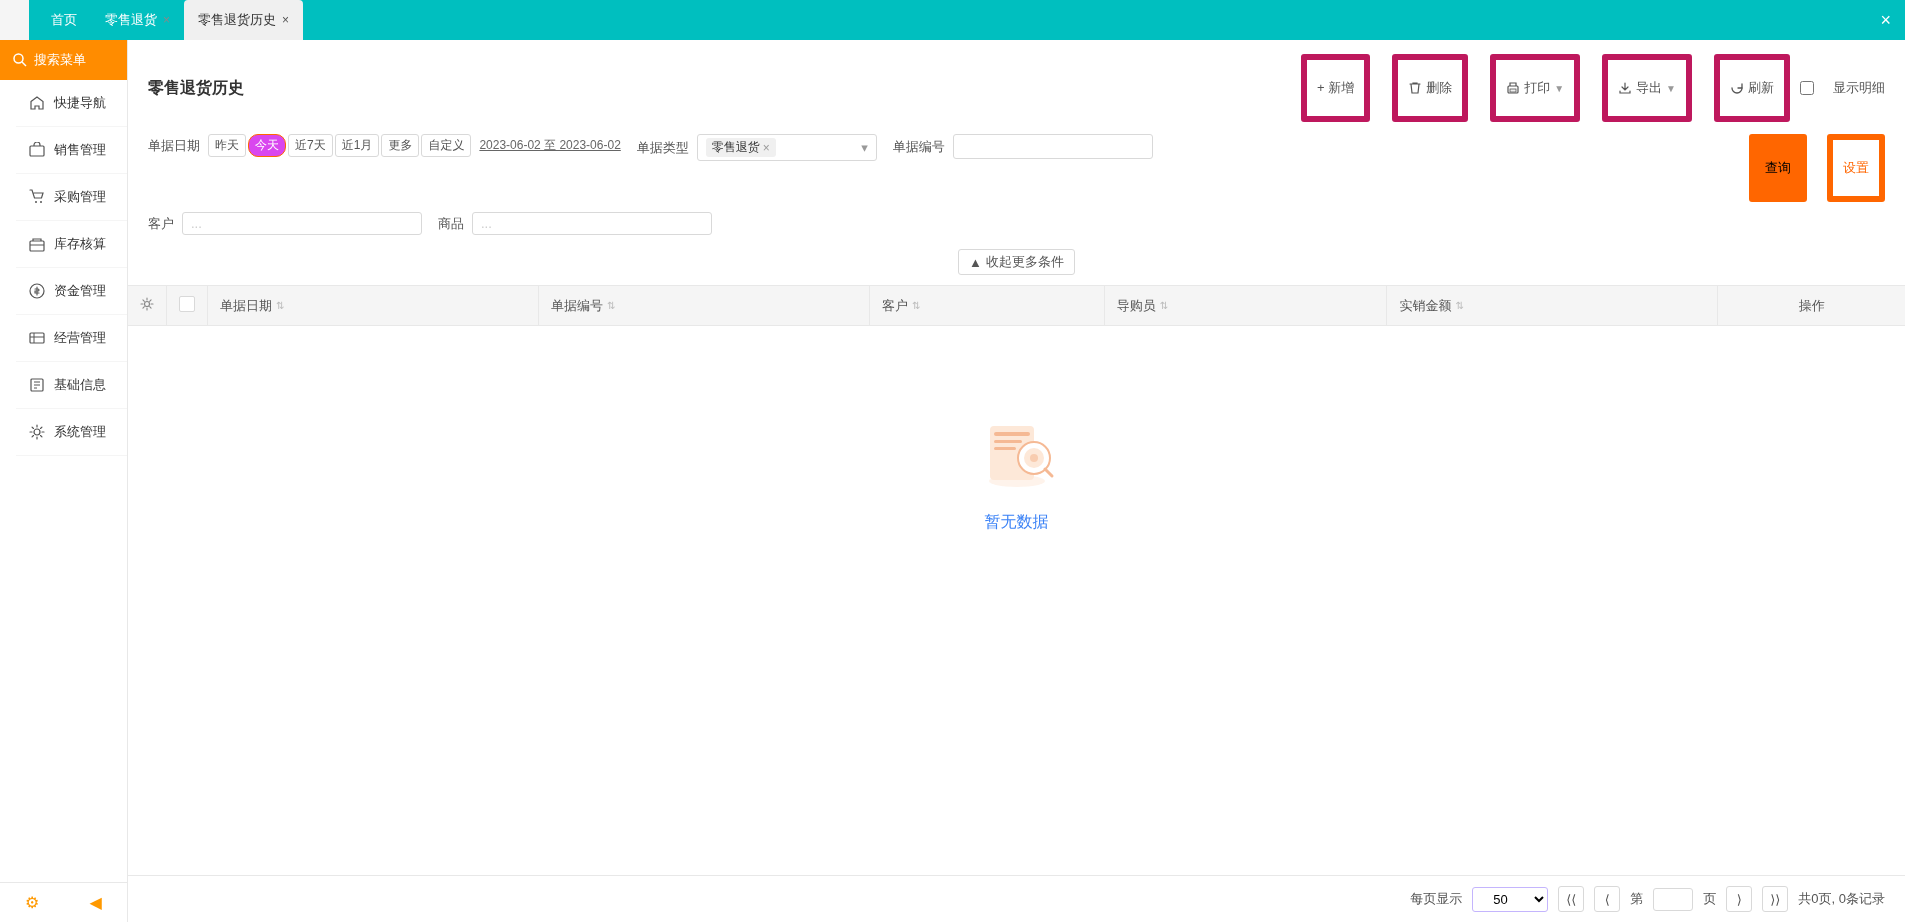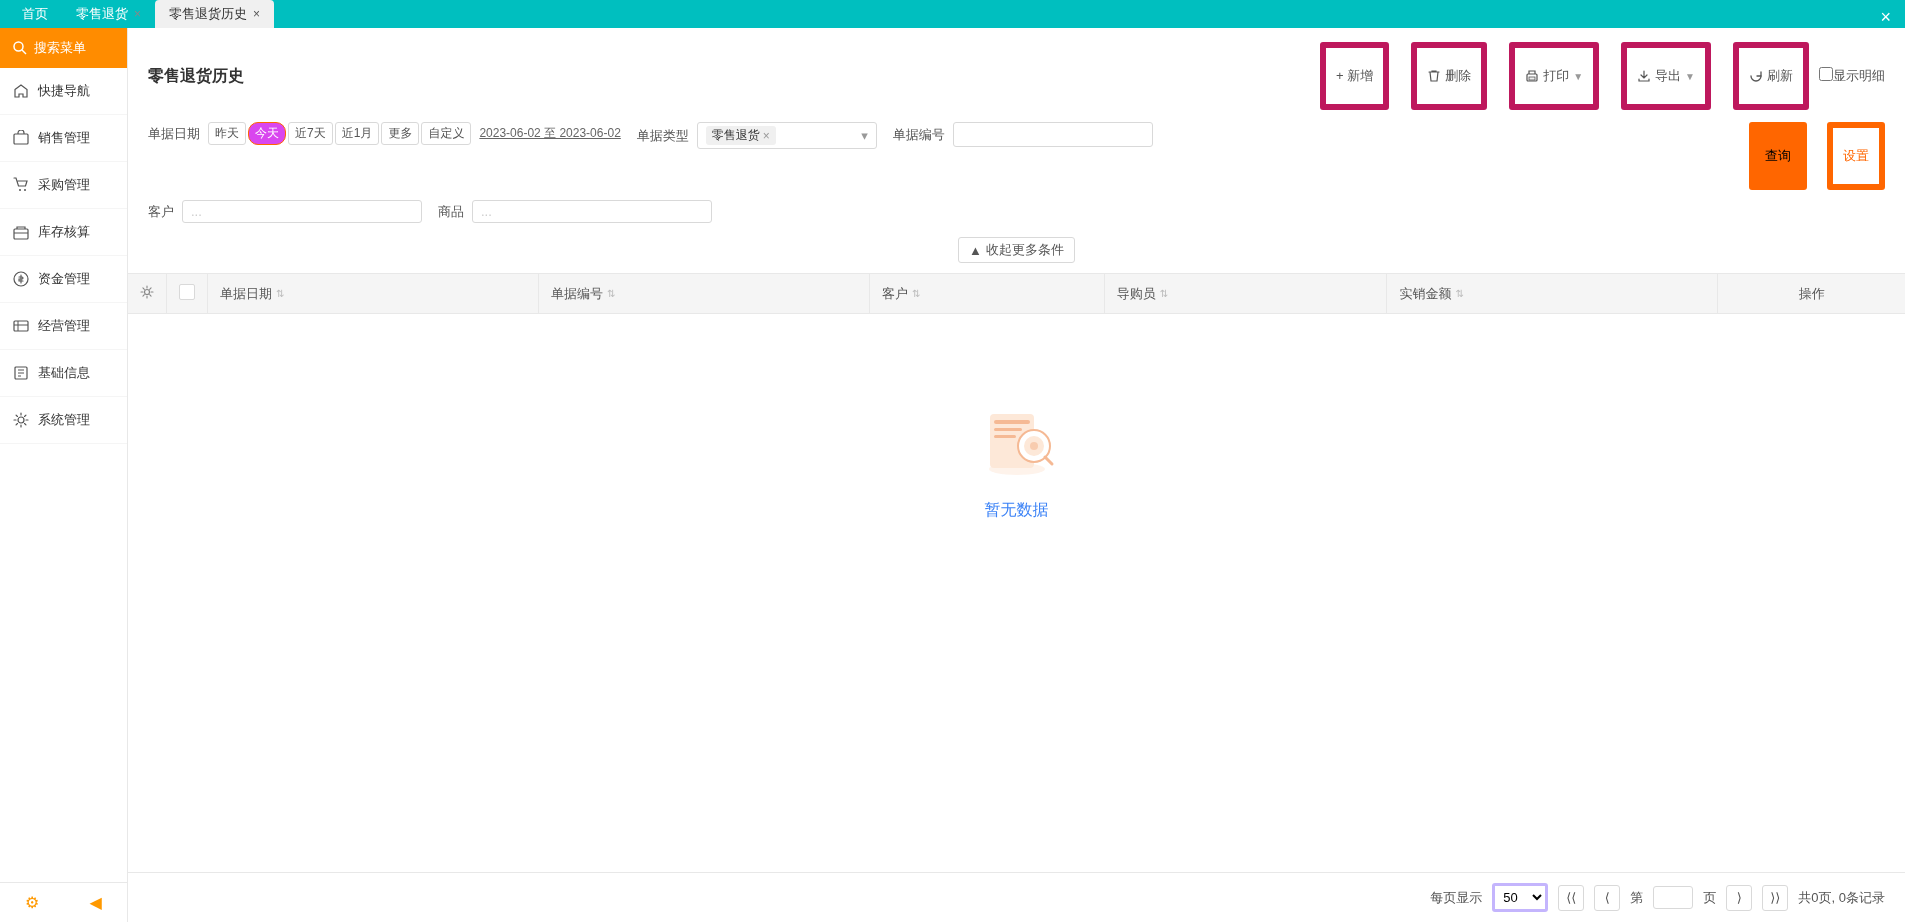--- a/index.html
+++ b/index.html
@@ -1,25 +1,26 @@
 <!DOCTYPE html>
 <html><head>
   <meta charset="utf-8">
   <style>
     * { box-sizing: border-box; margin: 0; padding: 0; }
     body { font-family: 'Microsoft YaHei', Arial, sans-serif; font-size: 13px; background: #f5f5f5; color: #333; display: flex; flex-direction: column; height: 922px; overflow: hidden; }
 
     
     .top-bar {
       background: #00bfbf;
-      height: 28px;
-      display: flex;
-      align-items: flex-end;
+      height: 40px;
+      display: flex;
+      align-items: center;
       padding: 0 0 0 8px;
       flex-shrink: 0;
+      margin-left: 29px;
     }
     .top-bar-tabs {
       display: flex;
       align-items: center;
       flex: 1;
       height: 100%;
     }
     .top-tab {
       height: 100%;
       display: flex;
@@ -75,20 +76,21 @@
       align-items: center;
       padding: 0 12px;
       font-size: 13px;
       cursor: pointer;
       gap: 6px;
       flex-shrink: 0;
     }
     .sidebar-items {
       flex: 1;
       overflow-y: auto;
+      margin-left: 16px;
     }
     .sidebar-item {
       display: flex;
       align-items: center;
       padding: 14px 12px;
       cursor: pointer;
       font-size: 13px;
       color: #333;
       border-bottom: 1px solid #f5f5f5;
       gap: 8px;
@@ -157,21 +159,22 @@
       border-color: #ff6600;
       color: #000000;
     }
     .toolbar-btn.secondary {
       background: #fff;
       border-color: #ff6600;
       color: #ff6600;
     }
     .show-detail-label {
       display: flex;
-      gap: 0;
+      align-items: center;
+      gap: 19px;
       font-size: 13px;
       color: #555;
     }
 
     
     .filter-area {
       display: flex;
       flex-wrap: wrap;
       gap: 10px;
       align-items: center;
@@ -340,23 +343,23 @@
       border-top: 1px solid #e8e8e8;
       padding: 10px 20px;
       display: flex;
       align-items: center;
       justify-content: flex-end;
       gap: 10px;
       flex-shrink: 0;
     }
     .pagination-label { color: #555; font-size: 13px; }
     .page-size-select {
-      border: 3px solid #c4b5fd;
-      border-radius: 3px;
-      padding: 3px 4px;
+      border: 1px solid #c4b5fd;
+      border-radius: 3px;
+      padding: 3px 16px;
       font-size: 13px;
       background: #fff;
     }
     .page-nav-btn {
       border: 1px solid #d9d9d9;
       background: #fff;
       border-radius: 3px;
       width: 26px;
       height: 26px;
       display: flex;

